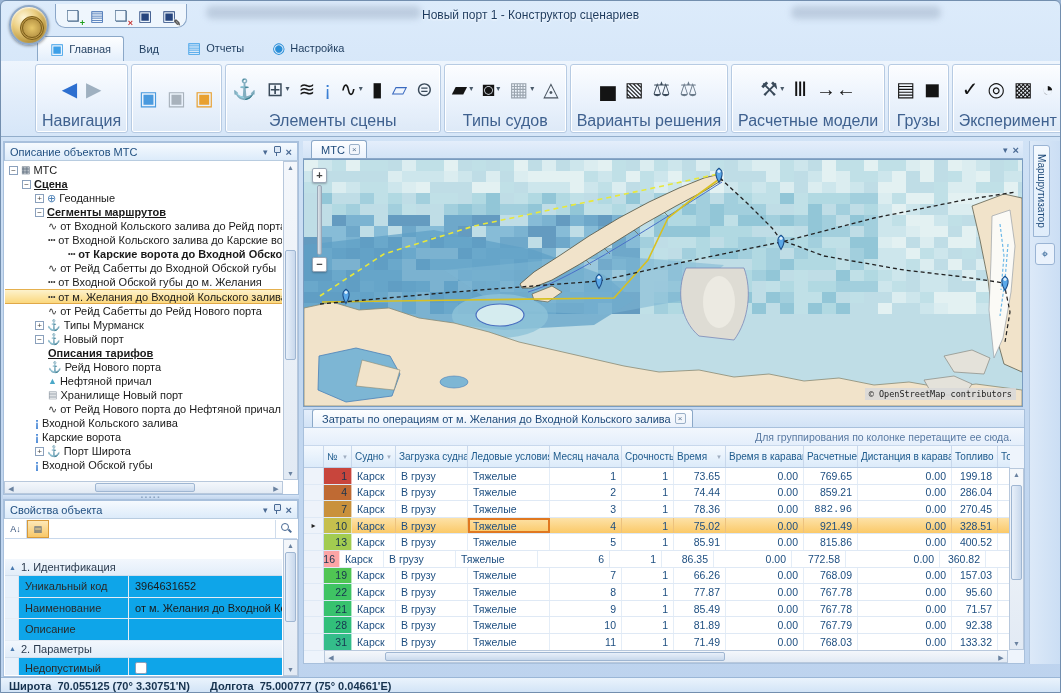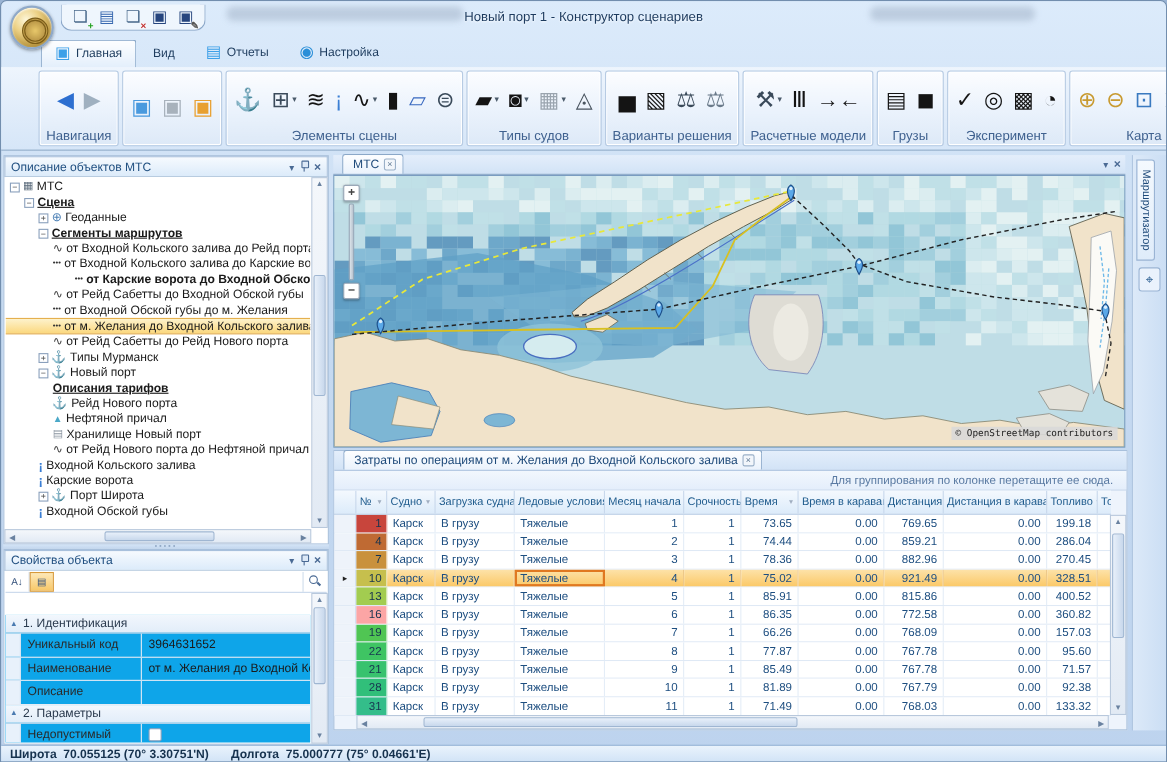--- a/index.html
+++ b/index.html
@@ -30,21 +30,21 @@
   .tabico{font-size:15px;line-height:14px;}
   
   .ribbon{position:absolute;left:0;top:60px;right:0;height:76px;display:flex;align-items:stretch;gap:3px;
        padding:3px 4px 3px 34px;background:linear-gradient(#eef5fd,#e0ecfa 55%,#d6e6f8);border-bottom:1px solid #93aecb;}
   .rg{border:1px solid #b7cbe3;border-radius:3px;background:linear-gradient(#fcfdff,#eaf2fc 55%,#dde9f7);
        display:flex;flex-direction:column;box-shadow:inset 0 0 0 1px #fff;}
   .rbrow{flex:1;display:flex;align-items:center;justify-content:center;padding:2px 7px;gap:9px;}
   .rbtn{display:flex;align-items:center;gap:2px;cursor:default;}
   .rglyph{font-size:20px;line-height:26px;color:#1a1a1a;}
   .rdd{font-size:8px;color:#4a5a6a;}
-  .rlab{font-size:12px;color:#3f618f;text-align:center;padding:0 6px 2px;white-space:nowrap;}
+  .rlab{font-size:16px;color:#3f618f;text-align:center;padding:0 6px 2px;white-space:nowrap;}
   
   .phead{height:19px;display:flex;align-items:center;padding:0 5px;color:#215081;
        background:linear-gradient(#f6fafe,#dcebfa);border:1px solid #a8c0dc;border-bottom:1px solid #b8cce0;}
   .phead .pt{flex:1;}
   .phbtns{display:flex;align-items:center;gap:5px;color:#4a6a94;font-size:9px;}
   .pinico{width:8px;height:11px;position:relative;display:inline-block;}
   .pinico::before{content:"";position:absolute;top:0;left:1px;width:5px;height:5px;border:1px solid #4a6a94;border-radius:1px;background:#dce8f6;}
   .pinico::after{content:"";position:absolute;top:6px;left:3px;width:1px;height:4px;background:#4a6a94;}
   .xico{font-size:11px;line-height:10px;font-weight:bold;}
   
@@ -1199,21 +1199,21 @@
           <span>Срочность</span>
         </div>
         <div class="th" style="width: 52px;">
           <span>Время</span>
           <span class="fl">▼</span>
         </div>
         <div class="th" style="width: 78px;">
           <span>Время в караване</span>
         </div>
         <div class="th" style="width: 54px;">
-          <span>Дистанция</span>
+          <span>Расчетные</span>
           <span class="fl">▼</span>
         </div>
         <div class="th" style="width: 94px;">
           <span>Дистанция в караване</span>
         </div>
         <div class="th" style="width: 46px;">
           <span>Топливо</span>
           <span class="fl">▼</span>
         </div>
         <div class="th" style="width: 40px;">
@@ -1254,21 +1254,21 @@
         <div class="tr2">
           <span class="tmark" style="width: 20px;"></span>
           <span class="tnum" style="width: 28px; background: rgb(201, 145, 60);">7</span>
           <span class="td" style="width: 44px;">Карск</span>
           <span class="td" style="width: 72px;">В грузу</span>
           <span class="td" style="width: 82px;">Тяжелые</span>
           <span class="td r" style="width: 72px;">3</span>
           <span class="td r" style="width: 52px;">1</span>
           <span class="td r" style="width: 52px;">78.36</span>
           <span class="td r" style="width: 78px;">0.00</span>
-          <span class="td r" style="width: 54px;">882.96</span>
+          <span class="td r" style="width: 54px; font-family: Liberation Mono, monospace;">882.96</span>
           <span class="td r" style="width: 94px;">0.00</span>
           <span class="td r" style="width: 46px;">270.45</span>
           <span class="td r" style="width: 40px;"></span>
         </div>
         <div class="tr2 sel">
           <span class="tmark" style="width: 20px;">▸</span>
           <span class="tnum" style="width: 28px; background: rgb(198, 191, 77);">10</span>
           <span class="td" style="width: 44px;">Карск</span>
           <span class="td" style="width: 72px;">В грузу</span>
           <span class="td focus" style="width: 82px;">Тяжелые</span>
@@ -1291,21 +1291,21 @@
           <span class="td r" style="width: 52px;">1</span>
           <span class="td r" style="width: 52px;">85.91</span>
           <span class="td r" style="width: 78px;">0.00</span>
           <span class="td r" style="width: 54px;">815.86</span>
           <span class="td r" style="width: 94px;">0.00</span>
           <span class="td r" style="width: 46px;">400.52</span>
           <span class="td r" style="width: 40px;"></span>
         </div>
         <div class="tr2">
           <span class="tmark" style="width: 20px;"></span>
-          <span class="tnum" style="width: 28px; background: #fca5a5;">16</span>
+          <span class="tnum" style="width: 16px; background: #fca5a5;">16</span>
           <span class="td" style="width: 44px;">Карск</span>
           <span class="td" style="width: 72px;">В грузу</span>
           <span class="td" style="width: 82px;">Тяжелые</span>
           <span class="td r" style="width: 72px;">6</span>
           <span class="td r" style="width: 52px;">1</span>
           <span class="td r" style="width: 52px;">86.35</span>
           <span class="td r" style="width: 78px;">0.00</span>
           <span class="td r" style="width: 54px;">772.58</span>
           <span class="td r" style="width: 94px;">0.00</span>
           <span class="td r" style="width: 46px;">360.82</span>

